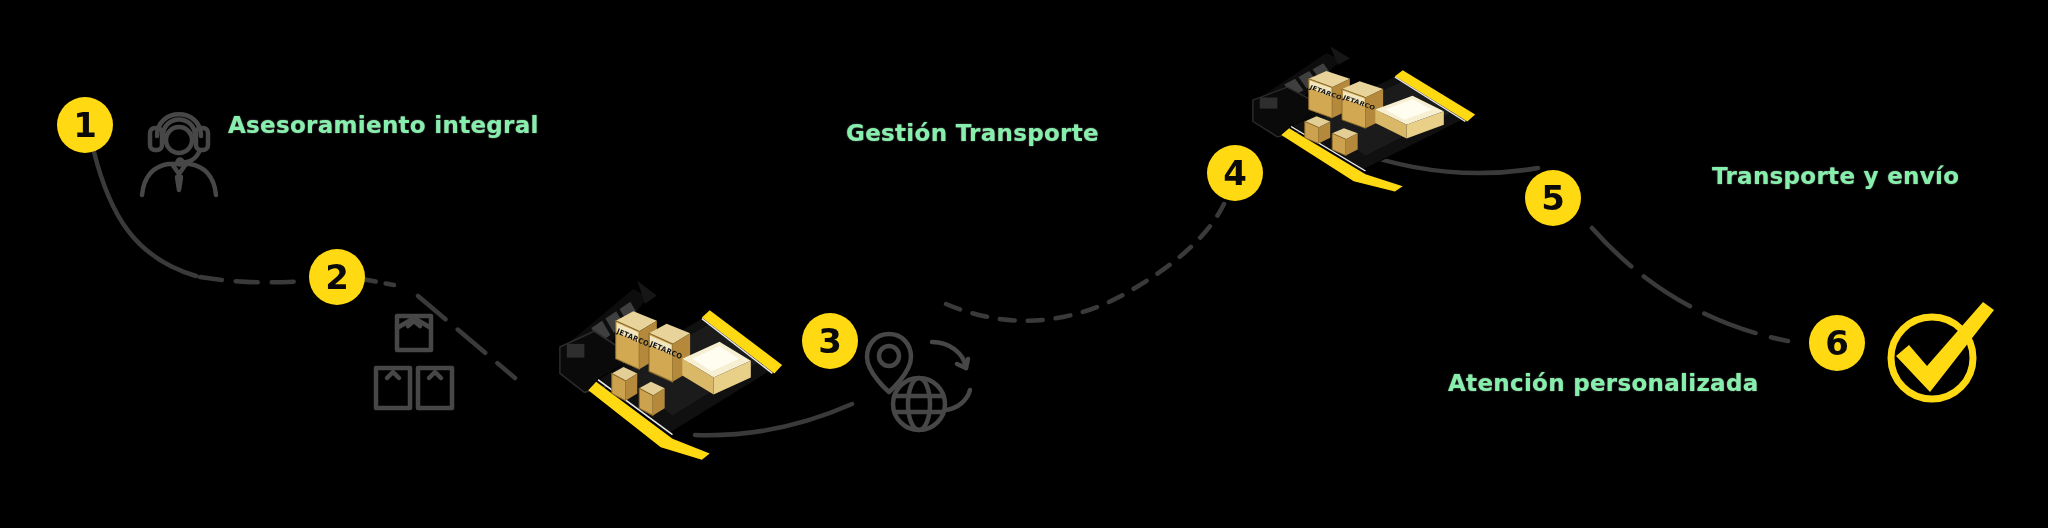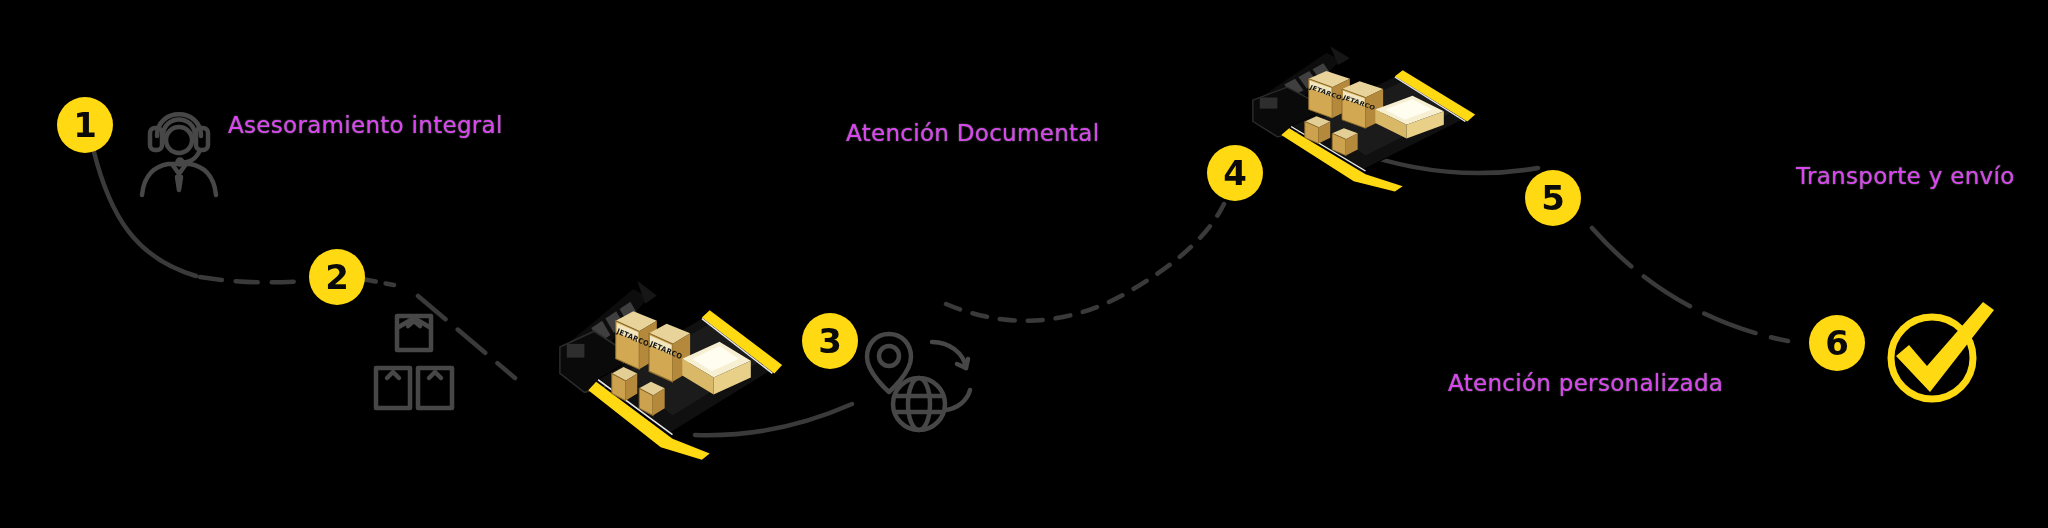--- a/index.html
+++ b/index.html
@@ -6,21 +6,21 @@
   #canvas{
     position:relative;width:2048px;height:528px;background:#000000;
     font-family:"DejaVu Sans","Liberation Sans",sans-serif;overflow:hidden;
   }
   .badge{
     position:absolute;width:56px;height:56px;border-radius:50%;
     background:#FFD912;display:flex;align-items:center;justify-content:center;
     color:#0a0a0a;font-size:34px;font-weight:800;line-height:1;
   }
   .step-label{
-    position:absolute;color:#d946ef;font-size:23px;font-weight:400;white-space:nowrap;
+    position:absolute;color:#86efac;font-size:23px;font-weight:700;white-space:nowrap;
     letter-spacing:.3px;
     text-shadow:0 0 2px rgba(150,150,150,.55),0 0 1px rgba(100,100,100,.8);
   }
   .icon-svg{position:absolute;}
   .icon-svg path,.icon-svg circle,.icon-svg rect,.icon-svg ellipse,.icon-svg line{
     fill:none;stroke:#474747;stroke-width:4.5;stroke-linecap:round;stroke-linejoin:round;
   }
   #connectors{position:absolute;left:0;top:0;}
   #connectors path{fill:none;stroke:#3a3a3a;stroke-width:4.5;stroke-linecap:round;}
   .truck{position:absolute;}
@@ -55,22 +55,22 @@
       <span>4</span>
     </div>
   <div class="badge" style="left:1525px;top:170px">
       <span>5</span>
     </div>
   <div class="badge" style="left:1809px;top:315px">
       <span>6</span>
     </div>
 
   <div class="step-label" style="left:228px;top:112px">Asesoramiento integral</div>
-  <div class="step-label" style="left:846px;top:120px">Atención Documental</div>
-  <div class="step-label" style="left:1796px;top:163px">Transporte y envío</div>
+  <div class="step-label" style="left:846px;top:120px">Gestión Transporte</div>
+  <div class="step-label" style="left:1712px;top:163px">Transporte y envío</div>
   <div class="step-label" style="left:1448px;top:370px">Atención personalizada</div>
 
   <svg class="icon-svg" style="left:136px;top:94px" width="86" height="104" viewBox="0 0 86 104">
     <path d="M21,42 C21,13 65,13 65,42"></path>
     <path d="M27,42 C27,20 59,20 59,42"></path>
     <rect x="14" y="34" width="12" height="22" rx="5"></rect>
     <rect x="60" y="34" width="12" height="22" rx="5"></rect>
     <circle cx="43" cy="46" r="13"></circle>
     <path d="M64,56 C60,66 52,69 46,68"></path>
     <circle cx="44" cy="68" r="2.5"></circle>

